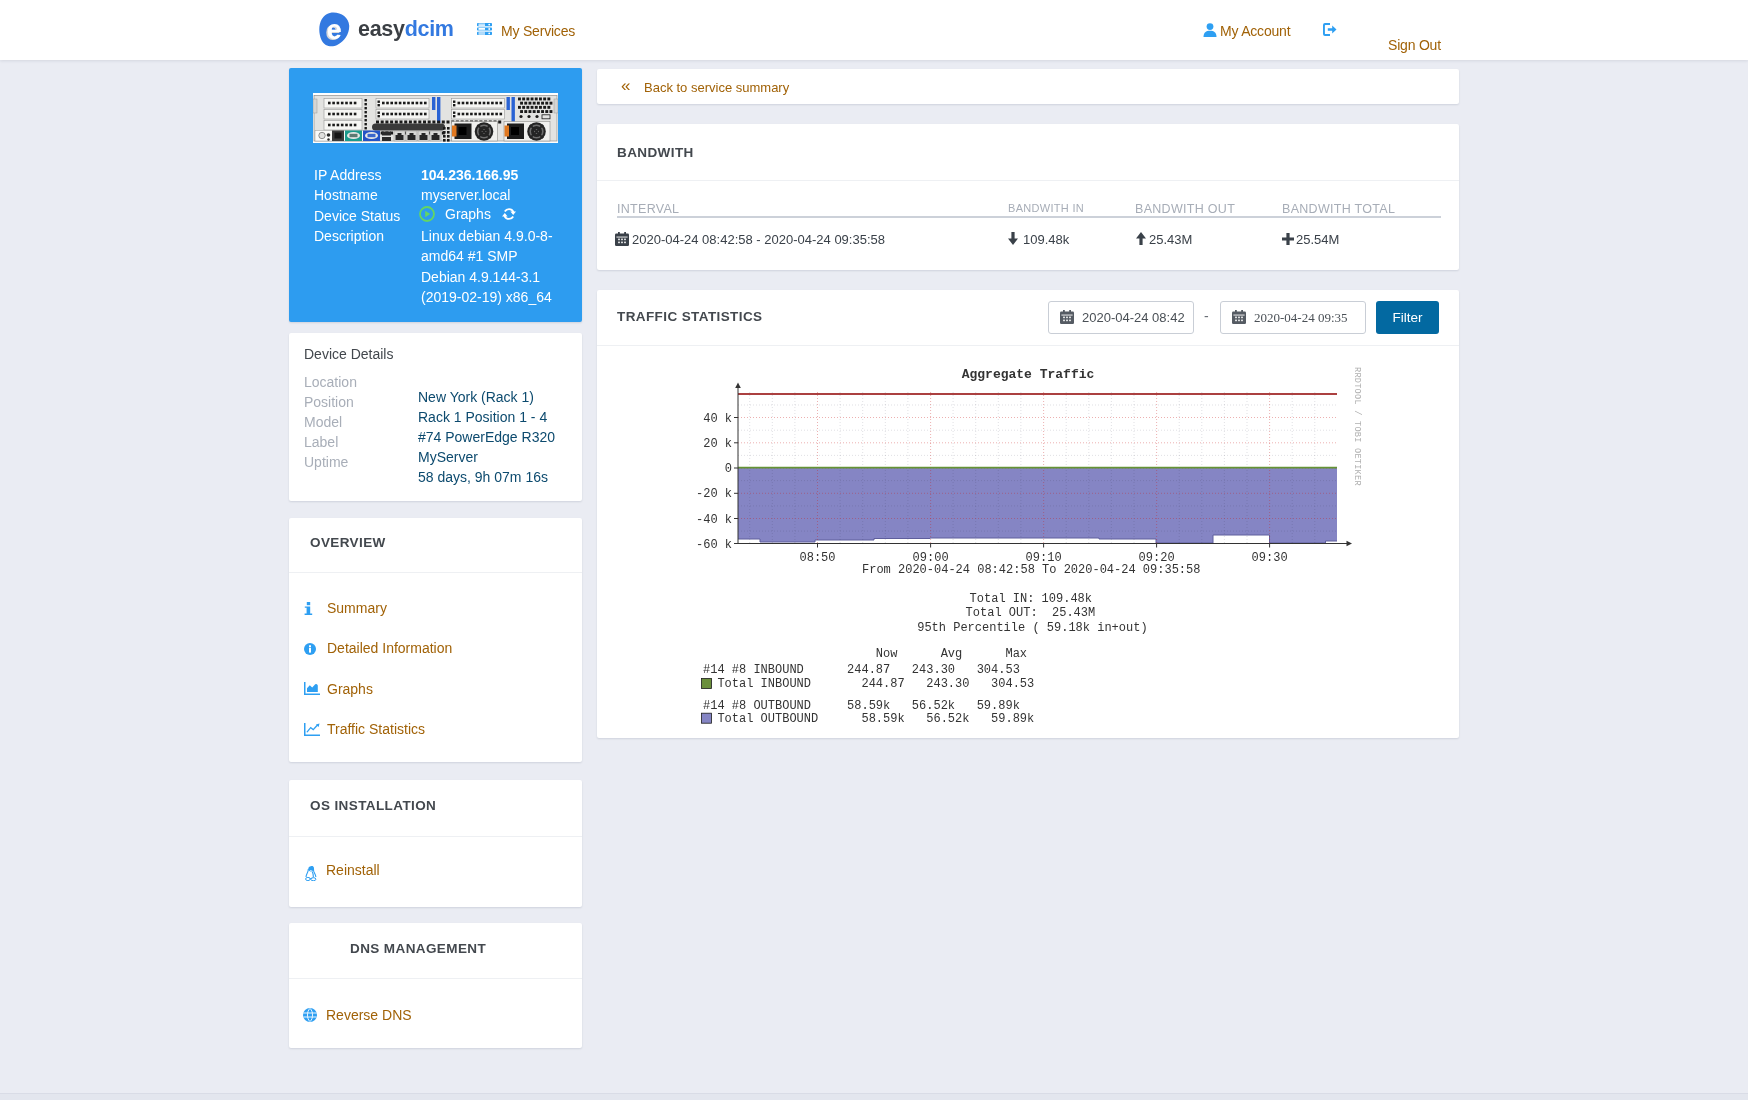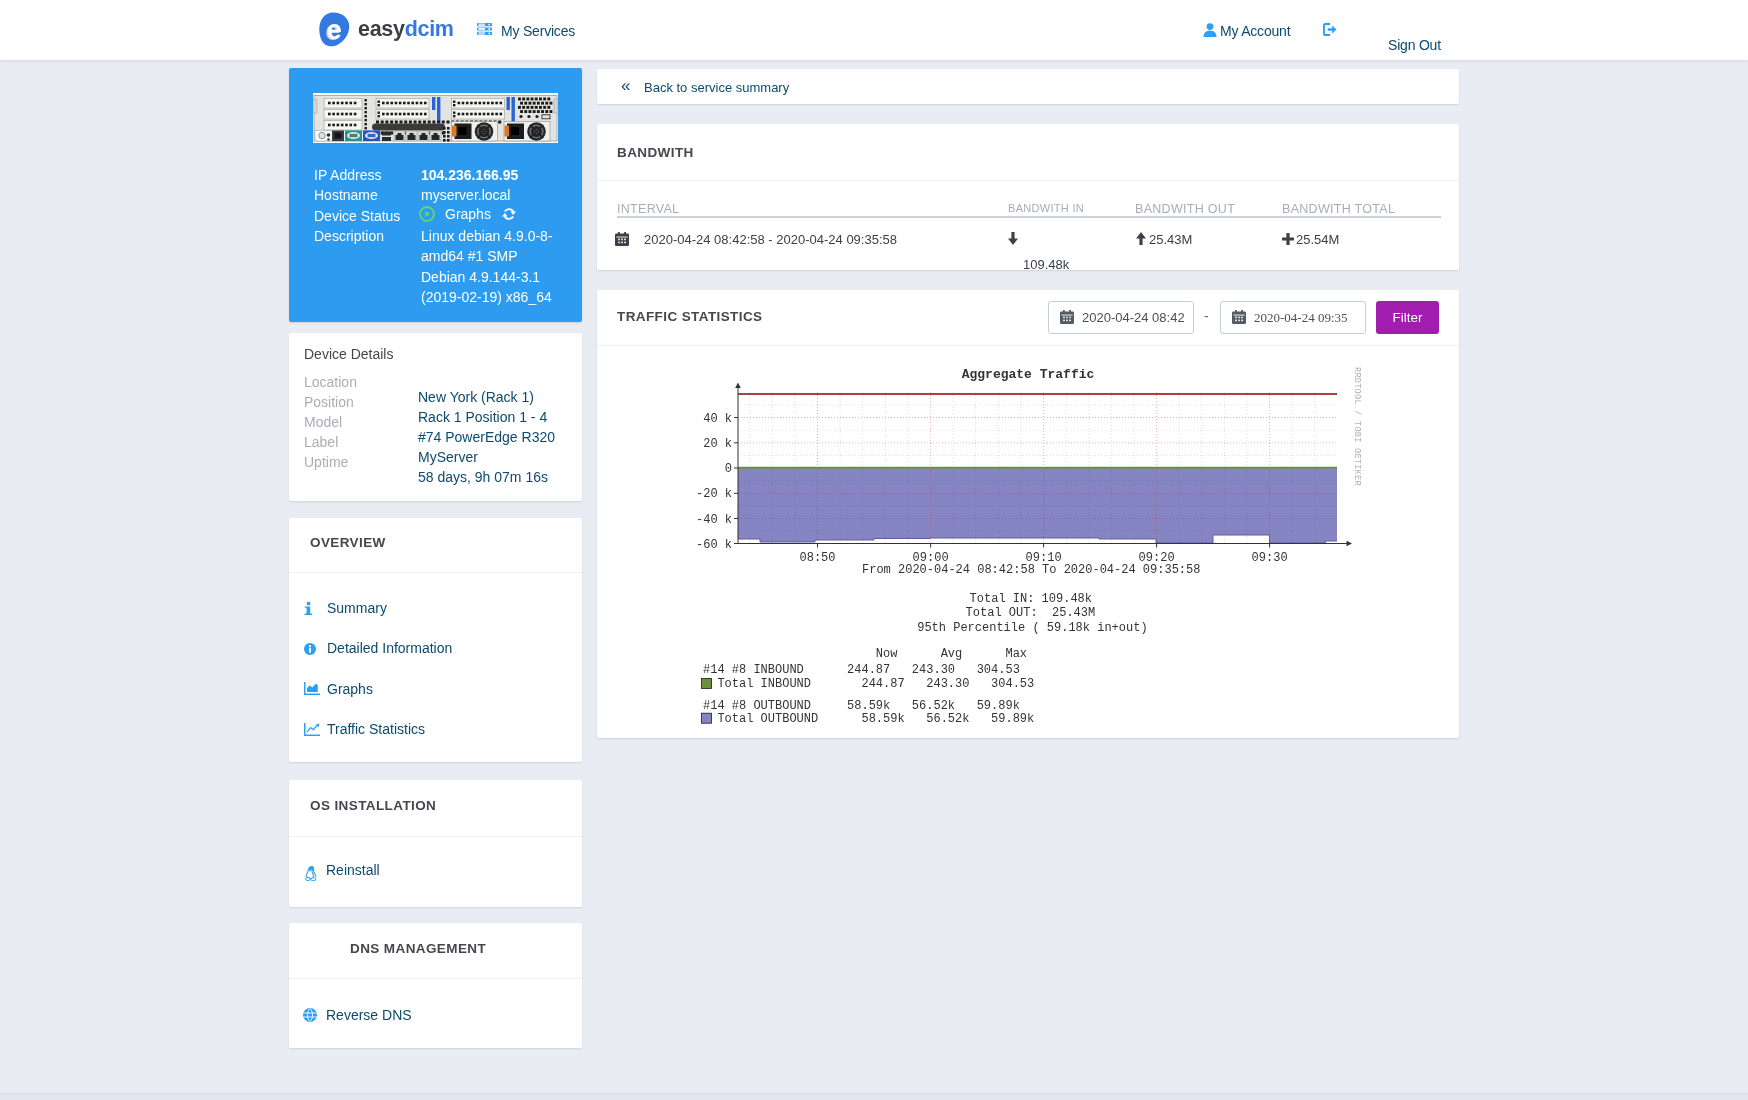--- a/index.html
+++ b/index.html
@@ -1,21 +1,21 @@
 <!DOCTYPE html>
 <html><head>
 <meta charset="utf-8">
 <style>
 * { margin:0; padding:0; box-sizing:border-box; }
 html,body { width:1748px; height:1100px; overflow:hidden; }
 body { font-family:"Liberation Sans", sans-serif; background:#eaecf3; }
 #page { position:relative; width:1748px; height:1100px; }
 .abs { position:absolute; }
 .card { position:absolute; background:#fff; border-radius:2px; box-shadow:0 1px 2px rgba(20,30,60,.12); }
-.blue { color:#0c4a6e; }
+.blue { color:#a16207; }
 .ctitle { font-size:13.5px; font-weight:bold; color:#43484e; letter-spacing:.4px; }
 .mut { color:#a7adb7; }
 .dark { color:#3a4149; }
 svg { display:block; }
 </style>
 </head>
 <body>
 <div id="page">
 
 <div class="abs" style="left:0;top:0;width:1748px;height:60px;background:#fff;box-shadow:0 1px 3px rgba(20,30,60,.10);"></div>
@@ -382,25 +382,25 @@
   <g fill="#fff">
         <rect x="1.4" y="4.6" width="11.2" height="0.9"></rect>
   <rect x="3.2" y="6.6" width="1.6" height="1.6"></rect>
         <rect x="6.2" y="6.6" width="1.6" height="1.6"></rect>
         <rect x="9.2" y="6.6" width="1.6" height="1.6"></rect>
   <rect x="3.2" y="9.6" width="1.6" height="1.6"></rect>
         <rect x="6.2" y="9.6" width="1.6" height="1.6"></rect>
         <rect x="9.2" y="9.6" width="1.6" height="1.6"></rect>
       </g>
 </svg>
-<div class="abs dark" style="left:632px;top:231.5px;font-size:13px;margin-left:12px;">2020-04-24 08:42:58 - 2020-04-24 09:35:58</div>
+<div class="abs dark" style="left:632px;top:231.5px;font-size:13px;">2020-04-24 08:42:58 - 2020-04-24 09:35:58</div>
 <svg class="abs" style="left:1007px;top:232px;" width="12" height="13" viewBox="0 0 12 13" fill="#3a4149">
   <path d="M4.4 0 h3.2 v6.5 h3.4 L6 13 L1 6.5 h3.4 Z"></path>
 </svg>
-<div class="abs dark" style="left:1023px;top:231.5px;font-size:13px;margin-top:25px;">109.48k</div>
+<div class="abs dark" style="left:1023px;top:231.5px;font-size:13px;">109.48k</div>
 <svg class="abs" style="left:1135px;top:232px;" width="12" height="13" viewBox="0 0 12 13" fill="#3a4149">
   <path d="M4.4 13 h3.2 v-6.5 h3.4 L6 0 L1 6.5 h3.4 Z"></path>
 </svg>
 <div class="abs dark" style="left:1149px;top:231.5px;font-size:13px;">25.43M</div>
 <svg class="abs" style="left:1282px;top:232.5px;" width="12" height="12" viewBox="0 0 12 12" fill="#3a4149">
   <path d="M4.4 0 h3.2 v4.4 h4.4 v3.2 h-4.4 v4.4 h-3.2 v-4.4 h-4.4 v-3.2 h4.4 Z"></path>
 </svg>
 <div class="abs dark" style="left:1296px;top:231.5px;font-size:13px;">25.54M</div>
 
 <div class="card" style="left:597px;top:290px;width:862px;height:448px;"></div>
@@ -433,21 +433,21 @@
         <rect x="1.4" y="4.6" width="11.2" height="0.9"></rect>
   <rect x="3.2" y="6.6" width="1.6" height="1.6"></rect>
         <rect x="6.2" y="6.6" width="1.6" height="1.6"></rect>
         <rect x="9.2" y="6.6" width="1.6" height="1.6"></rect>
   <rect x="3.2" y="9.6" width="1.6" height="1.6"></rect>
         <rect x="6.2" y="9.6" width="1.6" height="1.6"></rect>
         <rect x="9.2" y="9.6" width="1.6" height="1.6"></rect>
       </g>
 </svg>
 <div class="abs" style="left:1254px;top:310px;width:108px;overflow:hidden;white-space:nowrap;font-size:13px;color:#4a5056;font-family:Liberation Serif, serif;">2020-04-24 09:35</div>
-<div class="abs" style="left:1376px;top:301px;width:63px;height:33px;background:#a21caf;border-radius:3px;color:#fff;font-size:13.5px;text-align:center;line-height:33px;">Filter</div>
+<div class="abs" style="left:1376px;top:301px;width:63px;height:33px;background:#0369a1;border-radius:3px;color:#fff;font-size:13.5px;text-align:center;line-height:33px;">Filter</div>
 
 <svg class="abs" id="rrd" style="left:688px;top:362px;" width="680" height="370" viewBox="0 0 680 370" font-family="Liberation Mono, monospace">
 
   <text x="340" y="16" font-size="13" font-weight="bold" fill="#333" text-anchor="middle">Aggregate Traffic</text>
 
   <path d="M50 106 L649 106 L649 179 L637.5 179 L637.5 181.5 L581.5 181.5 L581.5 173 L525 173 L525 181.5 L468 181.5 L468 177 L411 177 L411 176 L242 176 L242 176.5 L186 176.5 L186 178 L127 178 L127 180 L72 180 L72 177 L50 177 Z" fill="#8585c4"></path>
   <path d="M50 177 L72 177 L72 180 L127 180 L127 178 L186 178 L186 176.5 L242 176.5 L242 176 L411 176 L411 177 L468 177 L468 181 L525 181 L525 173 L581.5 173 L581.5 181 L637.5 181 L637.5 179 L649 179" fill="none" stroke="#5e5e9c" stroke-width="1"></path>
 
   <g stroke="#30304a" stroke-opacity="0.15" stroke-width="1" stroke-dasharray="1,2">
     <line x1="50" y1="43" x2="649" y2="43"></line>

